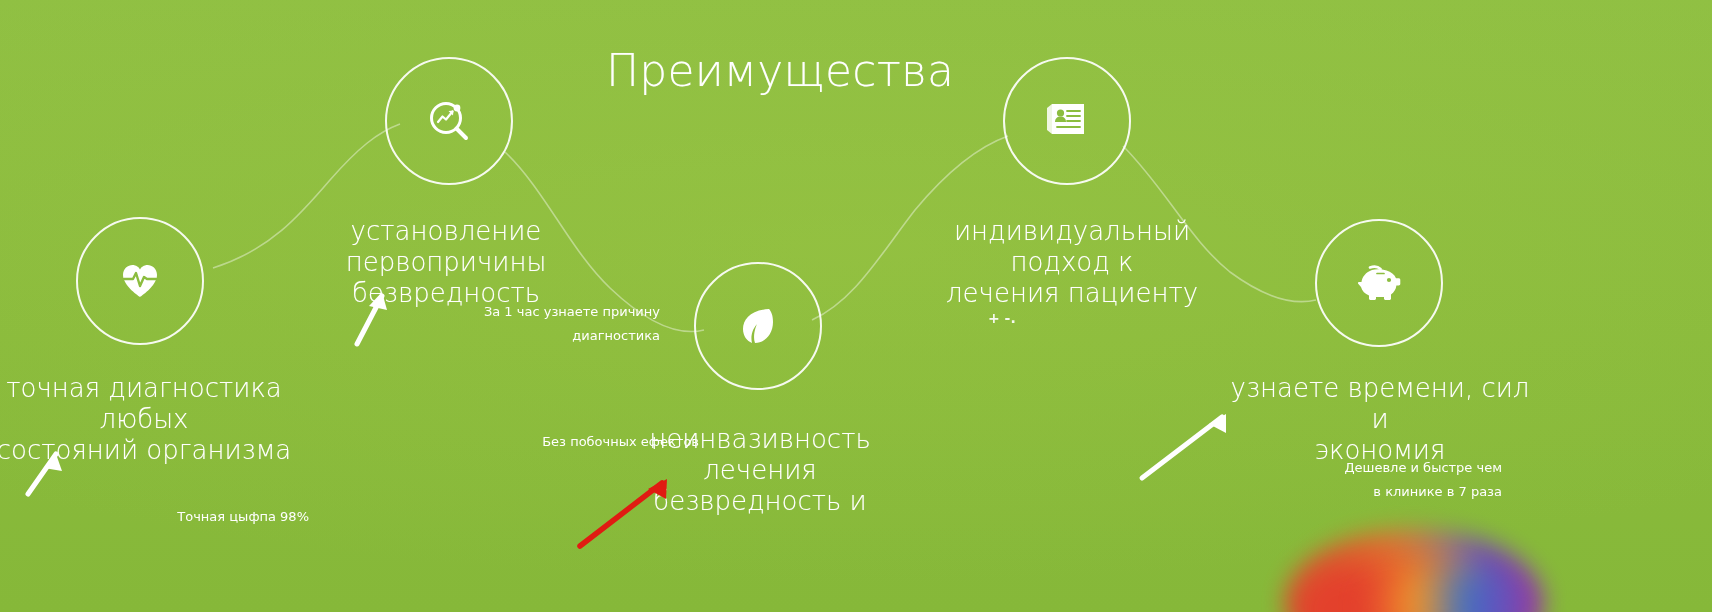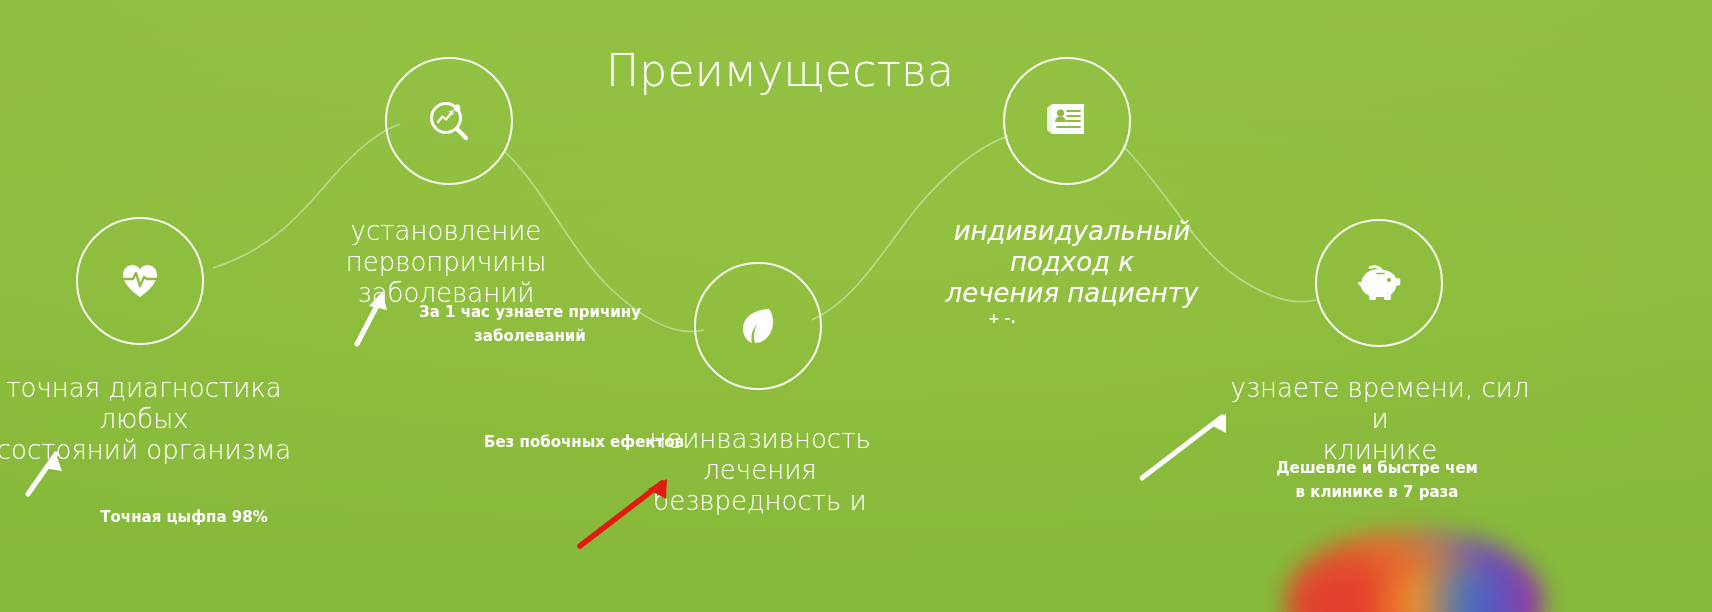--- a/index.html
+++ b/index.html
@@ -56,24 +56,24 @@
     color:#ffffff;
     font-weight:300;
     font-size:26px;
     line-height:31px;
     text-align:center;
     text-shadow:0 0 1px rgba(255,255,255,0.3);
   }
   .caption {
     position:absolute;
     color:#ffffff;
-    font-weight:bold;
-    font-size:15px;
+    font-weight:normal;
+    font-size:13px;
     line-height:24px;
-    text-align:center;
+    text-align:right;
   }
   .tiny-mark {
     position:absolute;
     color:#ffffff;
     font-weight:bold;
     font-size:14px;
     line-height:18px;
     opacity:0.92;
   }
   .clipbox { overflow:hidden; }
@@ -175,36 +175,36 @@
     </span>
   </div>
 
   <div class="benefit" style="left:-16px; top:373px; width:320px;">
     <div>точная диагностика любых</div>
     <div>состояний организма</div>
   </div>
 
   <div class="benefit" style="left:286px; top:216px; width:320px;">
     <div>установление</div>
-    <div>первопричины заболеваний</div>
+    <div>первопричины безвредность</div>
   </div>
 
   <div class="benefit" style="left:620px; top:424px; width:280px;">
     <div>неинвазивность лечения</div>
     <div>безвредность и</div>
   </div>
 
-  <div class="benefit" style="left:912px; top:216px; width:320px;font-style:italic;">
+  <div class="benefit" style="left:912px; top:216px; width:320px;">
     <div>индивидуальный подход к</div>
     <div>лечения пациенту</div>
   </div>
 
   <div class="benefit" style="left:1220px; top:373px; width:320px;">
     <div>узнаете времени, сил и</div>
-    <div>клинике</div>
+    <div>экономия</div>
   </div>
 
   <svg class="layer" viewBox="0 0 1712 612">
     <g stroke="#ffffff" stroke-width="5" stroke-linecap="round" fill="none">
       <path d="M28,494 L56,454"></path>
       <path d="M357,344 L382,296"></path>
       <path d="M1142,478 L1222,417"></path>
     </g>
     <g fill="#ffffff">
       <path d="M56,454 L62,471 L44,468 Z"></path>
@@ -216,21 +216,21 @@
       <path d="M667,479 L666,499 L648,489 Z" fill="#e01b12"></path>
     </g>
   </svg>
 
   <div class="caption clipbox" style="left:59px; top:462px; width:250px; height:24px;margin-top:43px;">
     <div>Точная цыфпа 98%</div>
   </div>
 
   <div class="caption clipbox" style="left:400px; top:300px; width:260px; height:48px;">
     <div>За 1 час узнаете причину</div>
-    <div>заболеваний</div>
+    <div>диагностика</div>
   </div>
 
   <div class="caption clipbox" style="left:469px; top:430px; width:230px; height:24px;">
     <div>Без побочных ефектов</div>
   </div>
 
   <div class="tiny-mark" style="left:988px; top:309px; width:80px;">
     <span>+ -.</span>
   </div>
 

